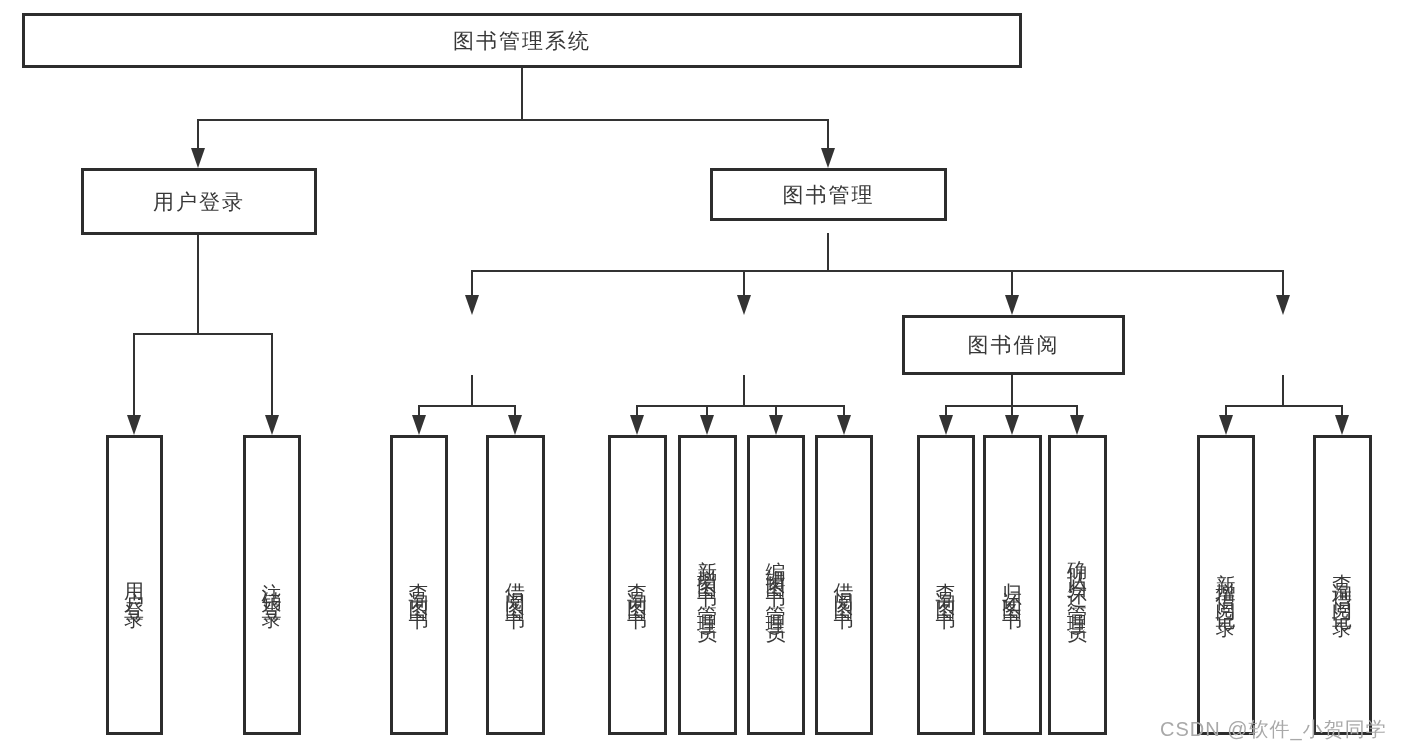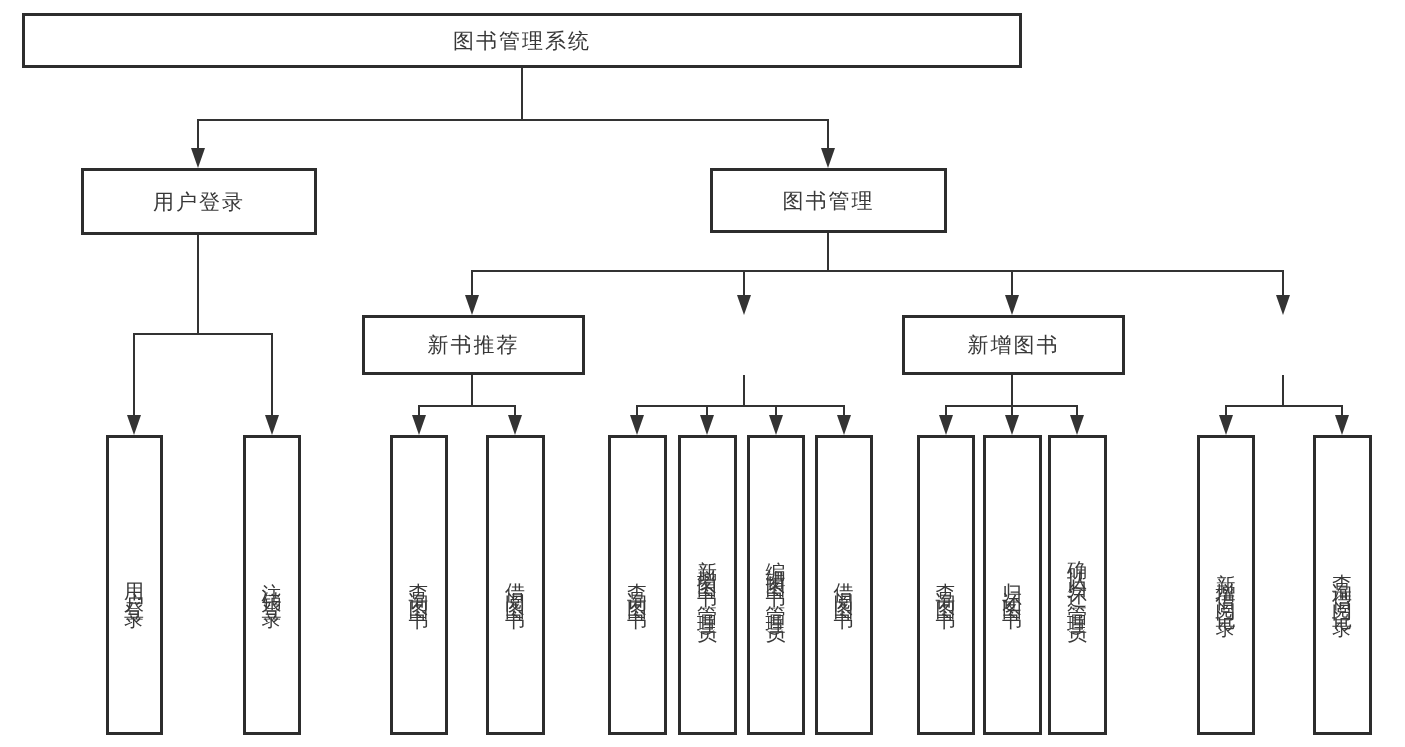--- a/index.html
+++ b/index.html
@@ -32,24 +32,23 @@
   }
 </style>
 </head>
 <body>
 
 <div id="stage">
 
   <div class="hbox" style="left:22px;top:13px;width:1000px;height:55px;">图书管理系统</div>
 
   <div class="hbox" style="left:81px;top:168px;width:236px;height:67px;">用户登录</div>
-  <div class="hbox" style="left:710px;top:168px;width:237px;height:65px;">图书管理</div>
+  <div class="hbox" style="left:710px;top:168px;width:237px;height:53px;">图书管理</div>
 
-  <div class="hbox" style="left:362px;top:315px;width:223px;height:60px;">新书推荐</div>
-  <div class="hbox" style="left:902px;top:315px;width:223px;height:60px;">新增图书</div>
+  <div class="hbox" style="left:902px;top:315px;width:223px;height:60px;">图书借阅</div>
 
   <div class="vbox" style="left:106px;top:435px;width:57px;height:300px;">
     <span>用户登录</span>
   </div>
   <div class="vbox" style="left:243px;top:435px;width:58px;height:300px;">
     <span>注销登录</span>
   </div>
 
   <div class="vbox" style="left:390px;top:435px;width:58px;height:300px;">
     <span>查询图书</span>
@@ -140,14 +139,15 @@
   <div class="vl" style="left:1076px;top:405px;height:12px;"></div>
   <div class="arw" style="left:1070px;top:415px;"></div>
 
   <div class="vl" style="left:1282px;top:375px;height:32px;"></div>
   <div class="hl" style="left:1225px;top:405px;width:118px;"></div>
   <div class="vl" style="left:1225px;top:405px;height:12px;"></div>
   <div class="arw" style="left:1219px;top:415px;"></div>
   <div class="vl" style="left:1341px;top:405px;height:12px;"></div>
   <div class="arw" style="left:1335px;top:415px;"></div>
 
+  <div class="watermark">CSDN @软件_小贺同学</div>
 
 </div>
 
 </body></html>

